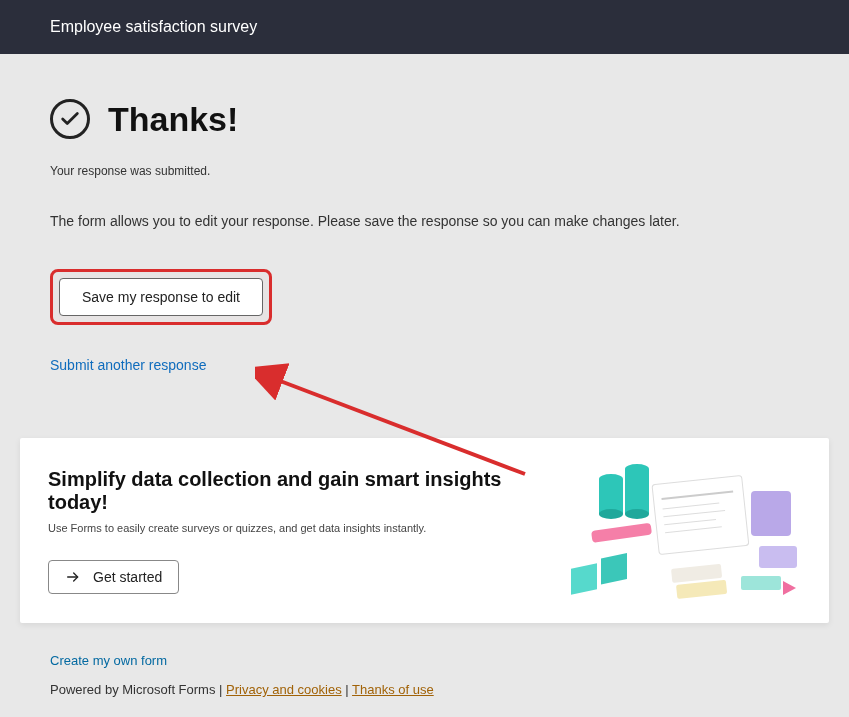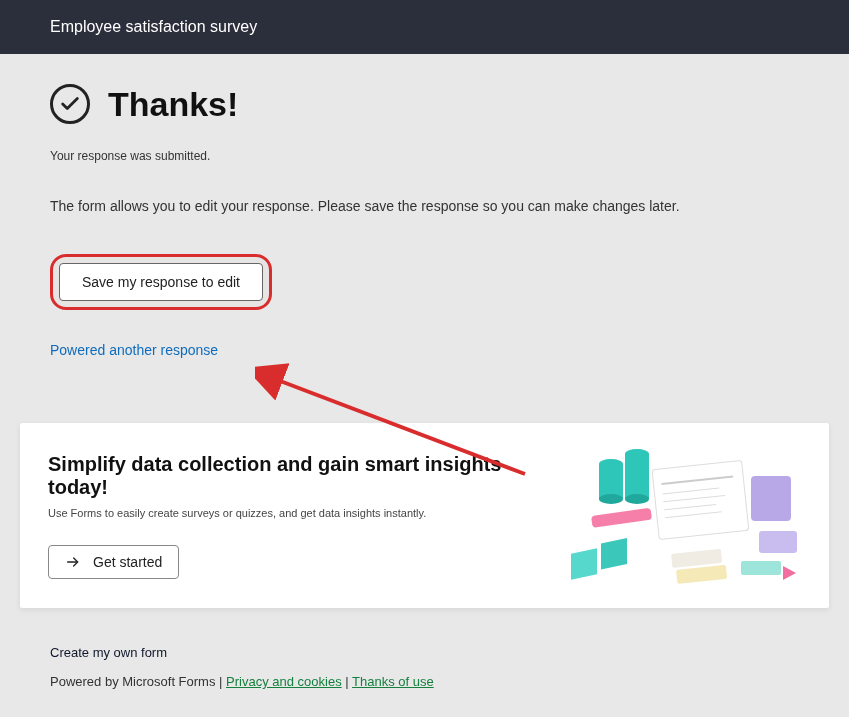--- a/index.html
+++ b/index.html
@@ -12,21 +12,21 @@
       overflow: hidden;
     }
     .header {
       background: #2b2e3b;
       color: #fff;
       padding: 18px 50px;
       font-size: 16px;
       font-weight: 400;
     }
     .main {
-      padding: 30px 50px 20px 50px;
+      padding: 45px 50px 20px 50px;
       position: relative;
     }
     .thanks-row {
       display: flex;
       align-items: center;
       gap: 18px;
       margin-bottom: 25px;
     }
     .check-icon {
       width: 40px;
@@ -48,21 +48,21 @@
       color: #333;
       margin-bottom: 35px;
     }
     .edit-info {
       font-size: 14px;
       color: #333;
       margin-bottom: 40px;
     }
     .highlight-box {
       border: 3px solid #d92d2d;
-      border-radius: 16px;
+      border-radius: 8px;
       padding: 6px;
       display: inline-block;
       background: rgba(217,45,45,0.02);
     }
     .save-btn {
       background: #fff;
       border: 1px solid #666;
       border-radius: 4px;
       padding: 10px 22px;
       font-size: 14px;
@@ -122,30 +122,29 @@
       width: 240px;
       height: 160px;
       position: relative;
       flex-shrink: 0;
     }
     .footer {
       padding: 30px 50px 0 50px;
       font-size: 13px;
     }
     .create-link {
-      color: #0f172a;
+      color: #0369a1;
       text-decoration: none;
       display: inline-block;
       margin-bottom: 14px;
-      margin-top: 7px;
     }
     .powered {
       color: #333;
     }
-    .powered a { color: #15803d; margin-top: 6px; }
+    .powered a { color: #a16207; margin-top: 6px; }
   </style>
 </head>
 <body>
 
 <div class="header">
   <span>Employee satisfaction survey</span>
 </div>
 
 <div class="main">
 
@@ -159,21 +158,21 @@
   </div>
 
   <p class="subtitle">Your response was submitted.</p>
 
   <p class="edit-info">The form allows you to edit your response. Please save the response so you can make changes later.</p>
 
   <div class="highlight-box">
     <button class="save-btn">Save my response to edit</button>
   </div>
 
-  <a href="#" class="submit-another">Powered another response</a>
+  <a href="#" class="submit-another">Submit another response</a>
 
   <svg class="arrow-svg" width="290" height="140">
     <defs>
       <marker id="ah" markerWidth="12" markerHeight="12" refX="2" refY="5" orient="auto">
         <polygon points="0 0, 10 5, 0 10" fill="#d92d2d"></polygon>
       </marker>
     </defs>
     <line x1="270" y1="120" x2="20" y2="25" stroke="#d92d2d" stroke-width="4" marker-end="url(#ah)"></line>
   </svg>
 

